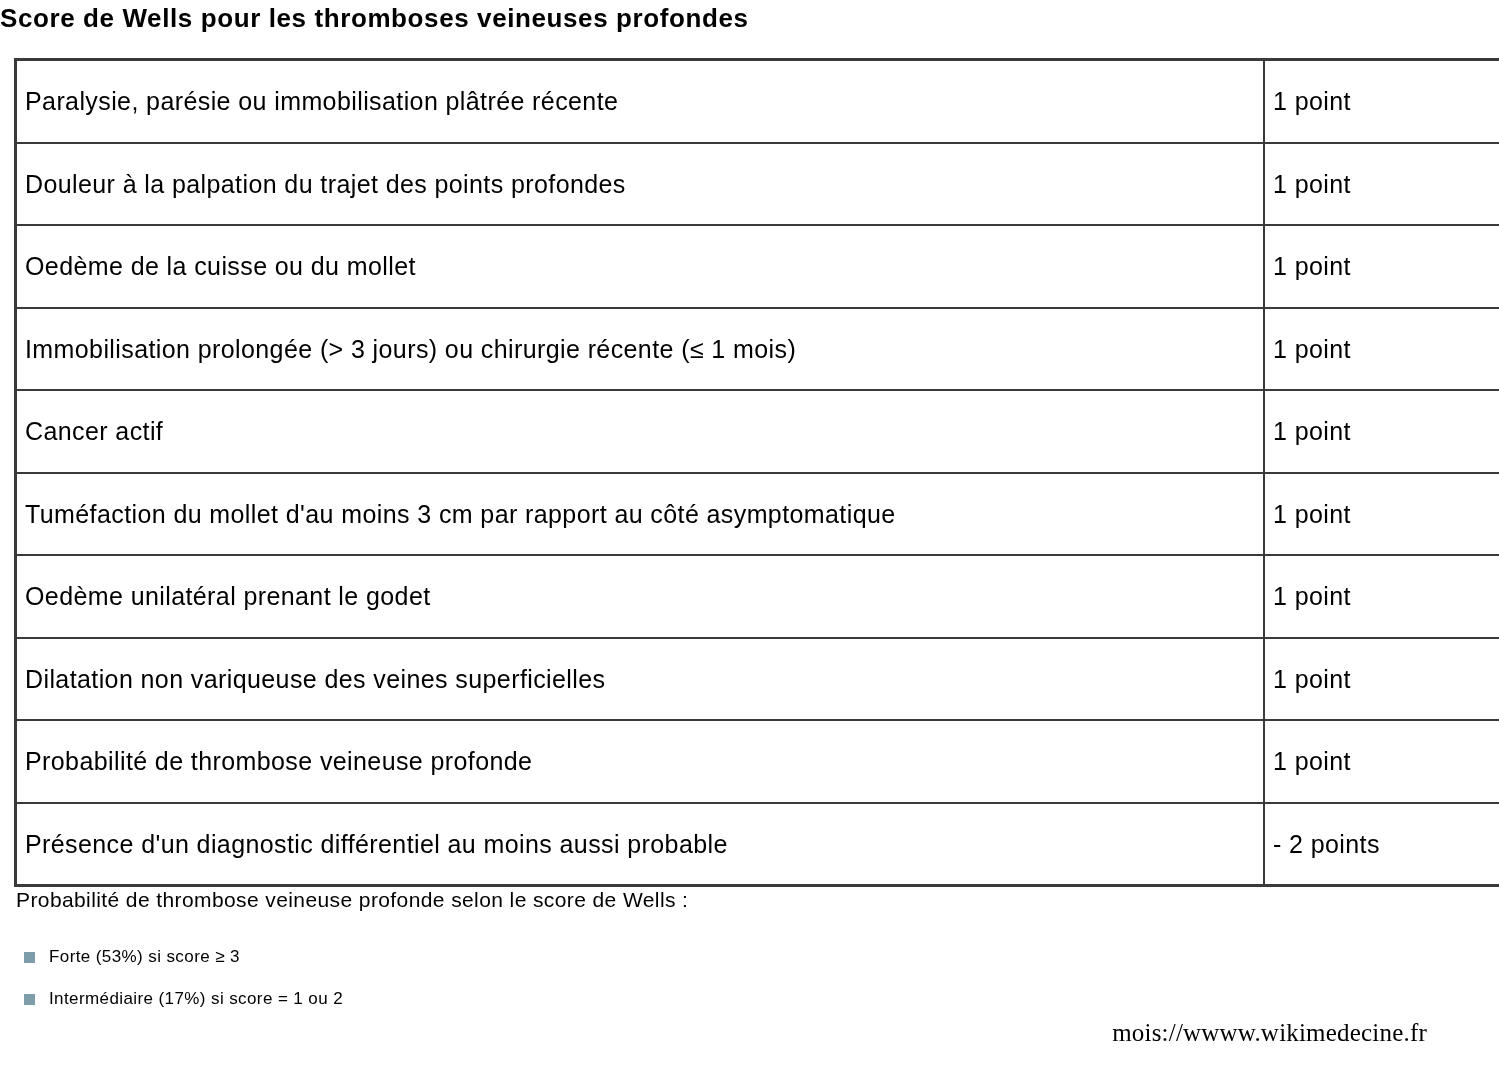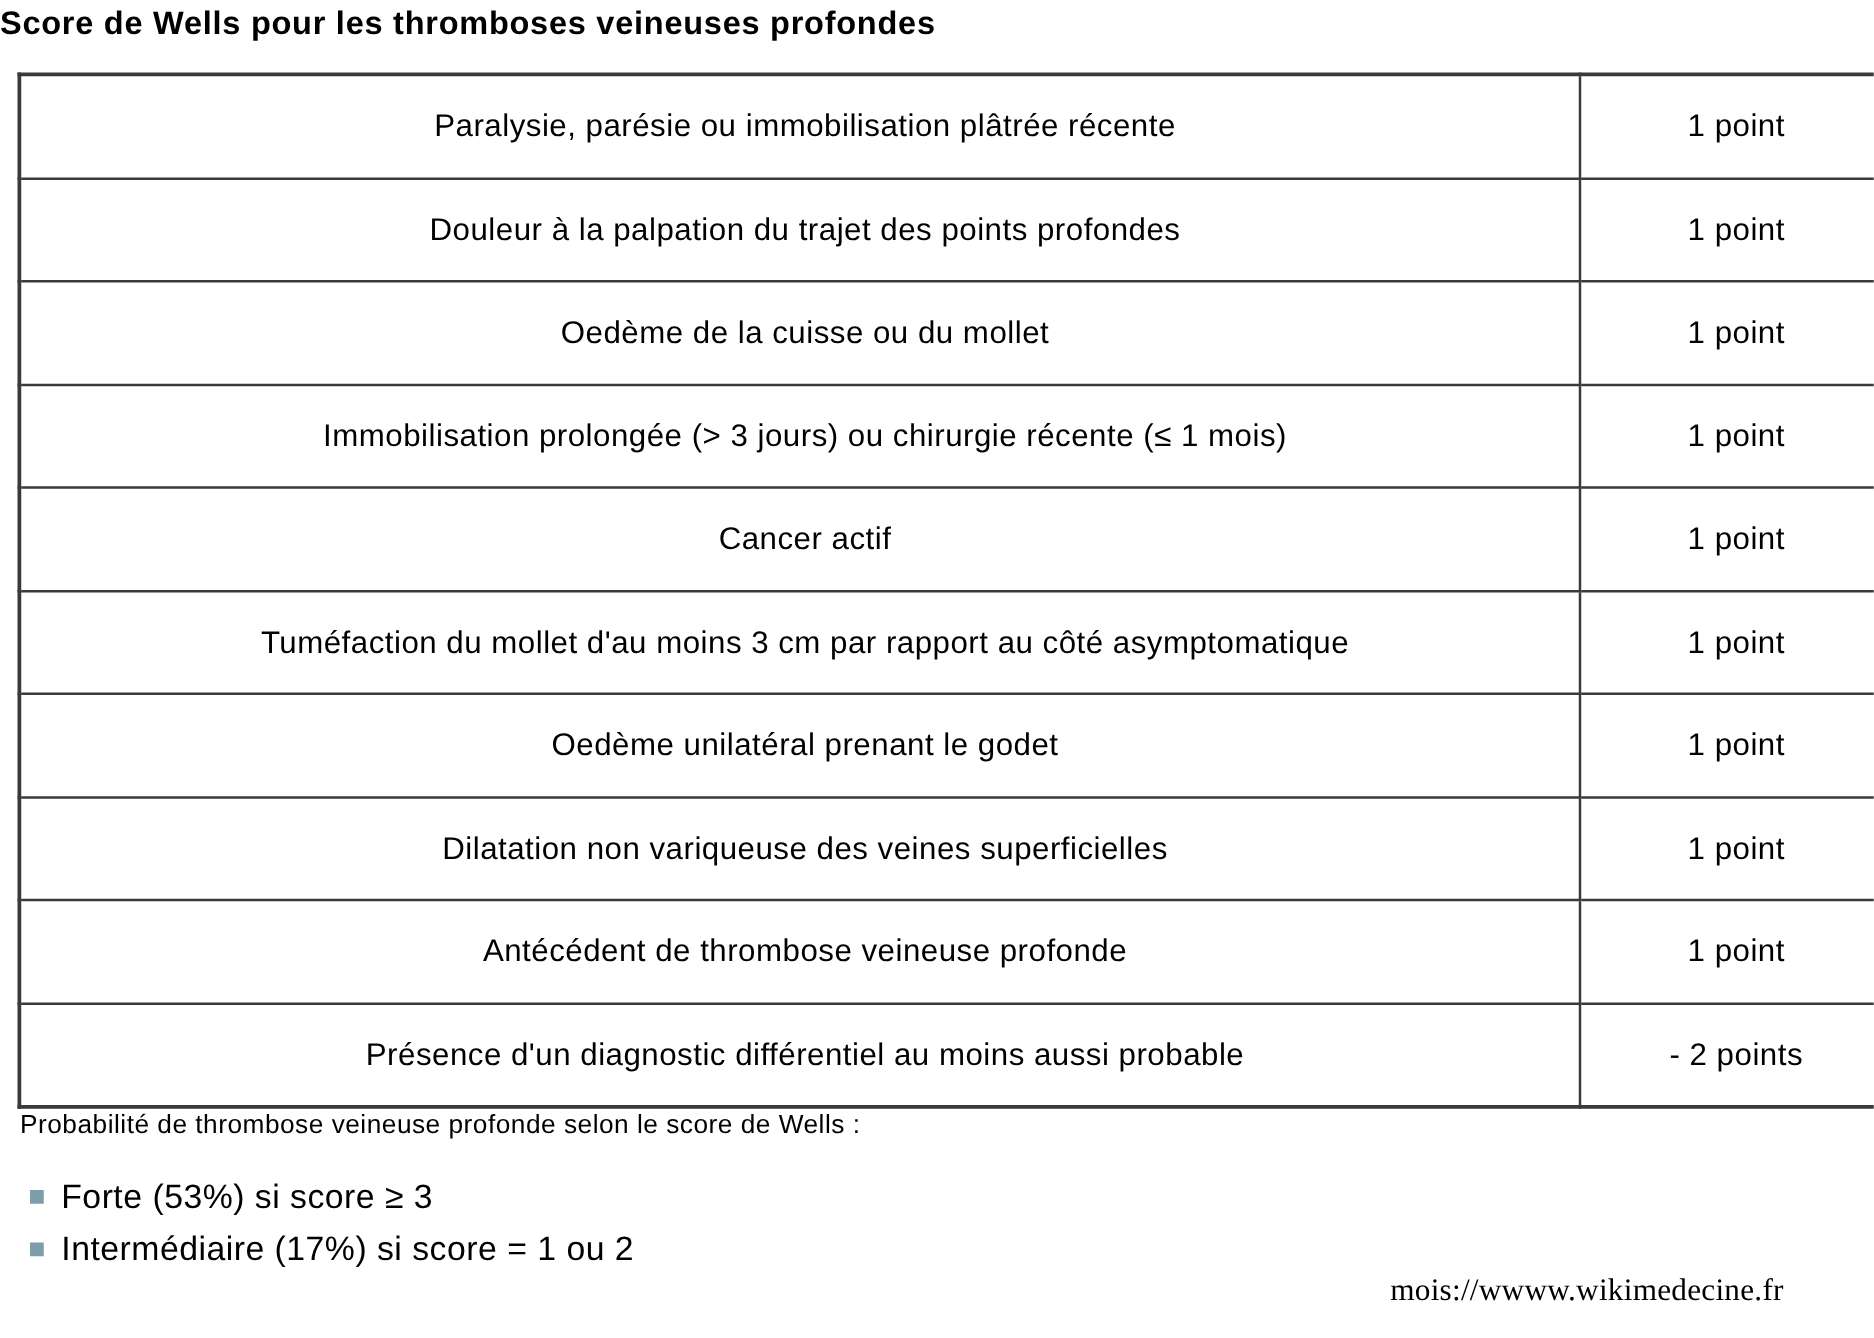--- a/index.html
+++ b/index.html
@@ -45,21 +45,20 @@
     border: 2px solid #3a3a3a;
     padding: 0 0 0 8px;
     vertical-align: middle;
     font-size: 25px;
     font-weight: 400;
     letter-spacing: 0.4px;
     line-height: 30px;
     height: 80.5px;
     white-space: nowrap;
     overflow: hidden;
-    text-align: center;
   }
   .score-table td.criterion { width: 1238px; }
   .score-table td.points    { width: 232px; }
 
   
   .prob-intro {
     position: absolute;
     left: 16px;
     top: 884px;
     font-size: 21px;
@@ -72,21 +71,21 @@
     left: 24px;
     top: 936px;
     margin: 0;
     padding: 0;
     list-style: none;
   }
   .prob-list li {
     display: flex;
     align-items: center;
     height: 42px;
-    font-size: 27px;
+    font-size: 17px;
     letter-spacing: 0.4px;
     white-space: nowrap;
   }
   .bullet-square {
     display: inline-block;
     width: 11px;
     height: 11px;
     background: #7d9dab;
     margin-right: 14px;
     flex: 0 0 auto;
@@ -137,21 +136,21 @@
     </tr>
     <tr>
       <td class="criterion">Oedème unilatéral prenant le godet</td>
       <td class="points">1 point</td>
     </tr>
     <tr>
       <td class="criterion">Dilatation non variqueuse des veines superficielles</td>
       <td class="points">1 point</td>
     </tr>
     <tr>
-      <td class="criterion">Antécédent de thrombose veineuse profonde</td>
+      <td class="criterion">Probabilité de thrombose veineuse profonde</td>
       <td class="points">1 point</td>
     </tr>
     <tr>
       <td class="criterion">Présence d'un diagnostic différentiel au moins aussi probable</td>
       <td class="points">- 2 points</td>
     </tr>
   </tbody>
 </table>
 
 <div class="prob-intro">Probabilité de thrombose veineuse profonde selon le score de Wells :</div>

